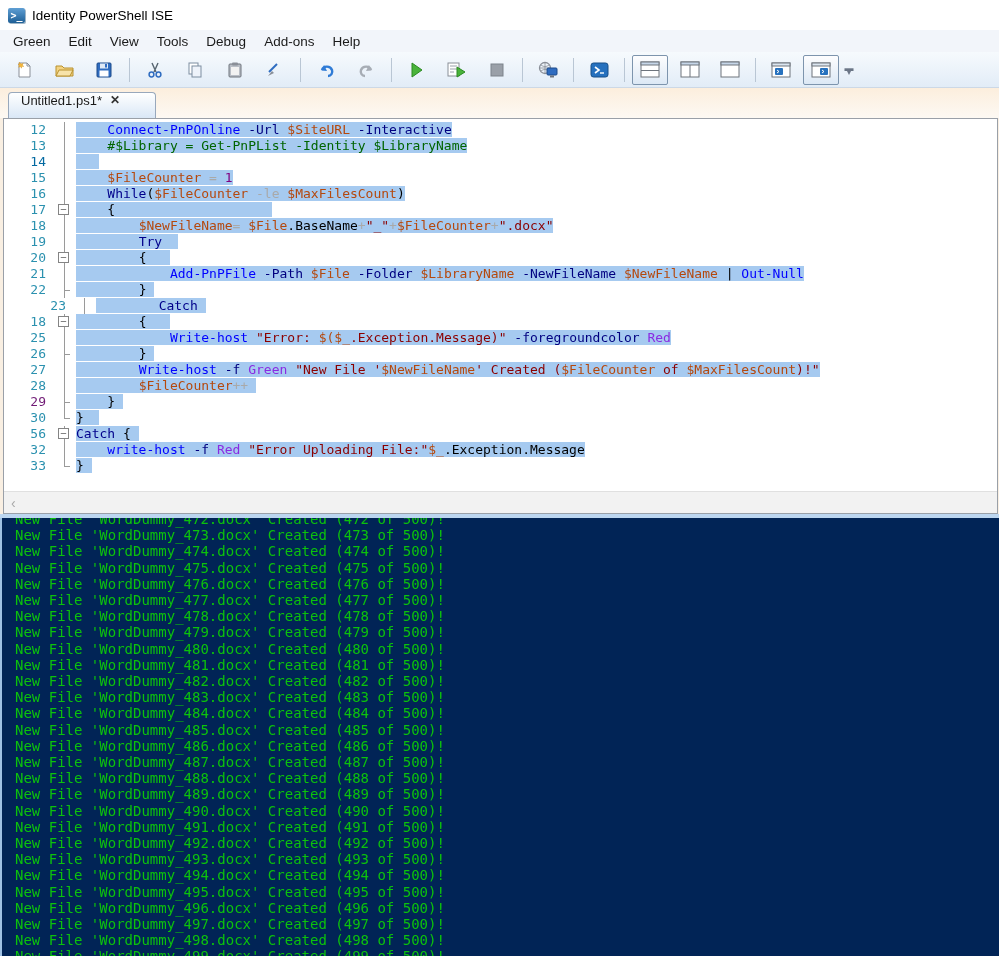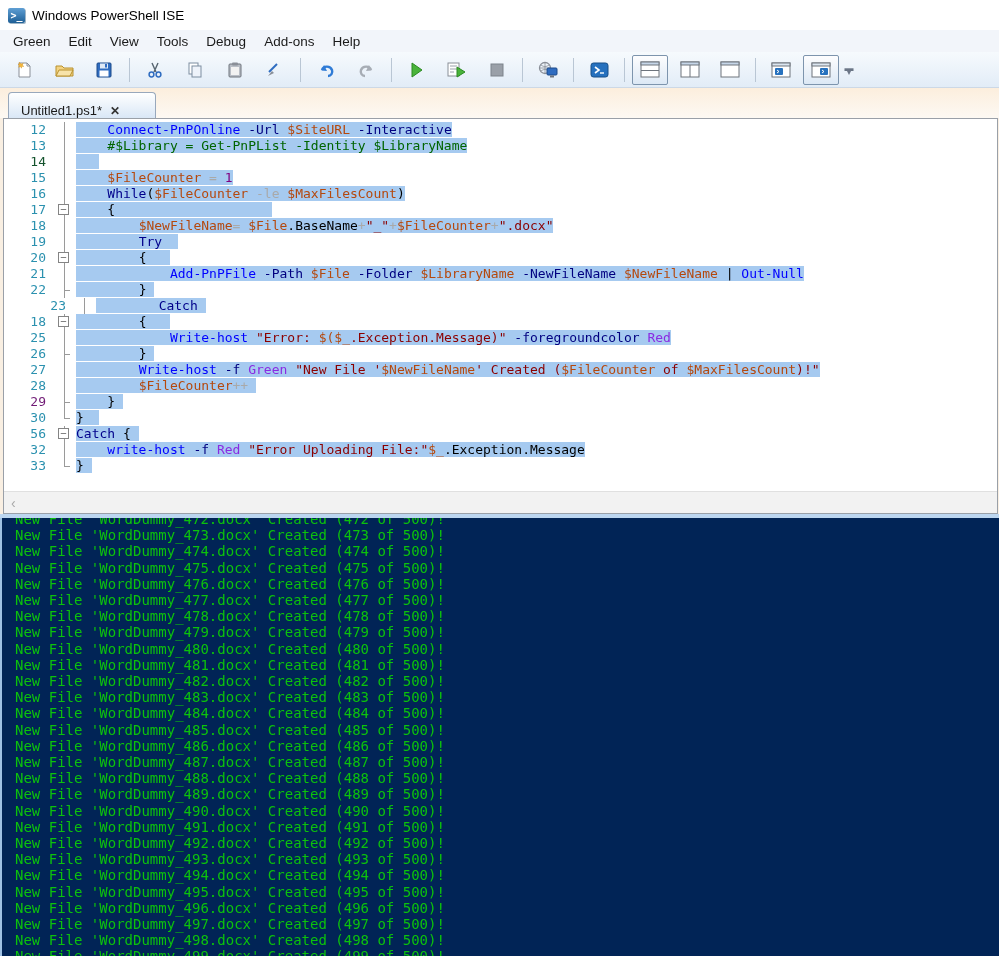--- a/index.html
+++ b/index.html
@@ -30,21 +30,21 @@
   .tb-sep { width:1px; height:24px; background:#b9c6d4; margin:0 5px; }
   .tb-overflow { width:16px; height:26px; display:flex; flex-direction:column;
     align-items:center; justify-content:center; color:#6b7686; font-size:9px; line-height:4px; }
   .tb-btn svg { display:block; }
 
   
   .tabstrip { height:30px; background:linear-gradient(#fceedd,#fdf9f3);
     display:flex; align-items:flex-end; padding-left:8px; flex:0 0 auto; }
   .tab { height:26px; min-width:148px; border:1px solid #98a8bc; border-bottom:none;
     border-radius:4px 4px 0 0; background:linear-gradient(#ffffff,#d9e7f6);
-    display:flex; align-items:flex-end; padding:0 16px 0 12px; gap:8px; }
+    display:flex; align-items:flex-start; padding:0 16px 0 12px; gap:8px; }
   .tab-label { font-size:13px; color:#1a1a1a; }
   .tab-close { font-size:12px; color:#333; font-weight:bold; }
 
   
   .workspace { flex:1 1 auto; background:#f9efe2; display:flex; flex-direction:column; }
 
   
   .editor-pane { height:396px; margin:0 1px 0 3px; border:1px solid #9aa0a8;
     background:#fff; display:flex; flex-direction:column; flex:0 0 auto; }
   .editor { flex:1 1 auto; overflow:hidden; padding-top:3px; position:relative;
@@ -78,21 +78,21 @@
     white-space:pre; }
   .bottomstrip { height:4px; background:#e9e9e9; flex:0 0 auto; }
 </style>
 </head>
 <body>
 
 <div class="window">
 
   <div class="titlebar">
     <div class="ps-badge">&gt;_</div>
-    <div class="title-text">Windows PowerShell ISE</div>
+    <div class="title-text">Identity PowerShell ISE</div>
   </div>
 
   <div class="menubar">
       <div class="menu-item">Green</div>
       <div class="menu-item">Edit</div>
       <div class="menu-item">View</div>
       <div class="menu-item">Tools</div>
       <div class="menu-item">Debug</div>
       <div class="menu-item">Add-ons</div>
       <div class="menu-item">Help</div>
@@ -283,21 +283,21 @@
       <span class="tab-close">✕</span>
     </div>
   </div>
 
   <div class="workspace">
 
     <div class="editor-pane">
       <div class="editor" id="code-lines">
           <div class="line"><span class="ln" style="color: rgb(43, 145, 175);">12</span><span class="fold f-line"></span><span class="code"><span class="sel">    <span style="color: rgb(0, 0, 255);">Connect-PnPOnline</span><span style="color: rgb(0, 0, 0);"> </span><span style="color: rgb(0, 0, 128);">-Url</span><span style="color: rgb(0, 0, 0);"> </span><span style="color: rgb(181, 72, 13);">$SiteURL</span><span style="color: rgb(0, 0, 0);"> </span><span style="color: rgb(0, 0, 128);">-Interactive</span></span></span></div>
           <div class="line"><span class="ln" style="color: rgb(43, 145, 175);">13</span><span class="fold f-line"></span><span class="code"><span class="sel">    <span style="color: rgb(0, 100, 0);">#$Library = Get-PnPList -Identity $LibraryName</span></span></span></div>
-          <div class="line"><span class="ln" style="color: #14532d;">14</span><span class="fold f-line"></span><span class="code"><span class="sel">   </span></span></div>
+          <div class="line"><span class="ln" style="color: #0369a1;">14</span><span class="fold f-line"></span><span class="code"><span class="sel">   </span></span></div>
           <div class="line"><span class="ln" style="color: rgb(43, 145, 175);">15</span><span class="fold f-line"></span><span class="code"><span class="sel">    <span style="color: rgb(181, 72, 13);">$FileCounter</span><span style="color: rgb(0, 0, 0);"> </span><span style="color: rgb(169, 169, 169);">=</span><span style="color: rgb(0, 0, 0);"> </span><span style="color: rgb(128, 0, 128);">1</span></span></span></div>
           <div class="line"><span class="ln" style="color: rgb(43, 145, 175);">16</span><span class="fold f-line"></span><span class="code"><span class="sel">    <span style="color: rgb(0, 0, 139);">While</span><span style="color: rgb(0, 0, 0);">(</span><span style="color: rgb(181, 72, 13);">$FileCounter</span><span style="color: rgb(0, 0, 0);"> </span><span style="color: rgb(169, 169, 169);">-le</span><span style="color: rgb(0, 0, 0);"> </span><span style="color: rgb(181, 72, 13);">$MaxFilesCount</span><span style="color: rgb(0, 0, 0);">)</span></span></span></div>
           <div class="line"><span class="ln" style="color: rgb(43, 145, 175);">17</span><span class="fold f-box"><span class="fbox">–</span></span><span class="code"><span class="sel">    <span style="color: rgb(0, 0, 0);">{</span>                    </span></span></div>
           <div class="line"><span class="ln" style="color: rgb(43, 145, 175);">18</span><span class="fold f-line"></span><span class="code"><span class="sel">        <span style="color: rgb(181, 72, 13);">$NewFileName</span><span style="color: rgb(169, 169, 169);">=</span><span style="color: rgb(0, 0, 0);"> </span><span style="color: rgb(181, 72, 13);">$File</span><span style="color: rgb(0, 0, 0);">.BaseName</span><span style="color: rgb(169, 169, 169);">+</span><span style="color: rgb(139, 0, 0);">"_"</span><span style="color: rgb(169, 169, 169);">+</span><span style="color: rgb(181, 72, 13);">$FileCounter</span><span style="color: rgb(169, 169, 169);">+</span><span style="color: rgb(139, 0, 0);">".docx"</span></span></span></div>
           <div class="line"><span class="ln" style="color: rgb(43, 145, 175);">19</span><span class="fold f-line"></span><span class="code"><span class="sel">        <span style="color: rgb(0, 0, 139);">Try</span>  </span></span></div>
           <div class="line"><span class="ln" style="color: rgb(43, 145, 175);">20</span><span class="fold f-box"><span class="fbox">–</span></span><span class="code"><span class="sel">        <span style="color: rgb(0, 0, 0);">{</span>   </span></span></div>
           <div class="line"><span class="ln" style="color: rgb(43, 145, 175);">21</span><span class="fold f-line"></span><span class="code"><span class="sel">            <span style="color: rgb(0, 0, 255);">Add-PnPFile</span><span style="color: rgb(0, 0, 0);"> </span><span style="color: rgb(0, 0, 128);">-Path</span><span style="color: rgb(0, 0, 0);"> </span><span style="color: rgb(181, 72, 13);">$File</span><span style="color: rgb(0, 0, 0);"> </span><span style="color: rgb(0, 0, 128);">-Folder</span><span style="color: rgb(0, 0, 0);"> </span><span style="color: rgb(181, 72, 13);">$LibraryName</span><span style="color: rgb(0, 0, 0);"> </span><span style="color: rgb(0, 0, 128);">-NewFileName</span><span style="color: rgb(0, 0, 0);"> </span><span style="color: rgb(181, 72, 13);">$NewFileName</span><span style="color: rgb(0, 0, 0);"> | </span><span style="color: rgb(0, 0, 255);">Out-Null</span></span></span></div>
           <div class="line"><span class="ln" style="color: rgb(43, 145, 175);">22</span><span class="fold f-tick"></span><span class="code"><span class="sel">        <span style="color: rgb(0, 0, 0);">}</span> </span></span></div>
           <div class="line"><span class="ln" style="color: rgb(43, 145, 175); margin-left: 20px;">23</span><span class="fold f-line"></span><span class="code"><span class="sel">        <span style="color: rgb(0, 0, 139);">Catch</span> </span></span></div>
           <div class="line"><span class="ln" style="color: rgb(43, 145, 175);">18</span><span class="fold f-box"><span class="fbox">–</span></span><span class="code"><span class="sel">        <span style="color: rgb(0, 0, 0);">{</span>   </span></span></div>

